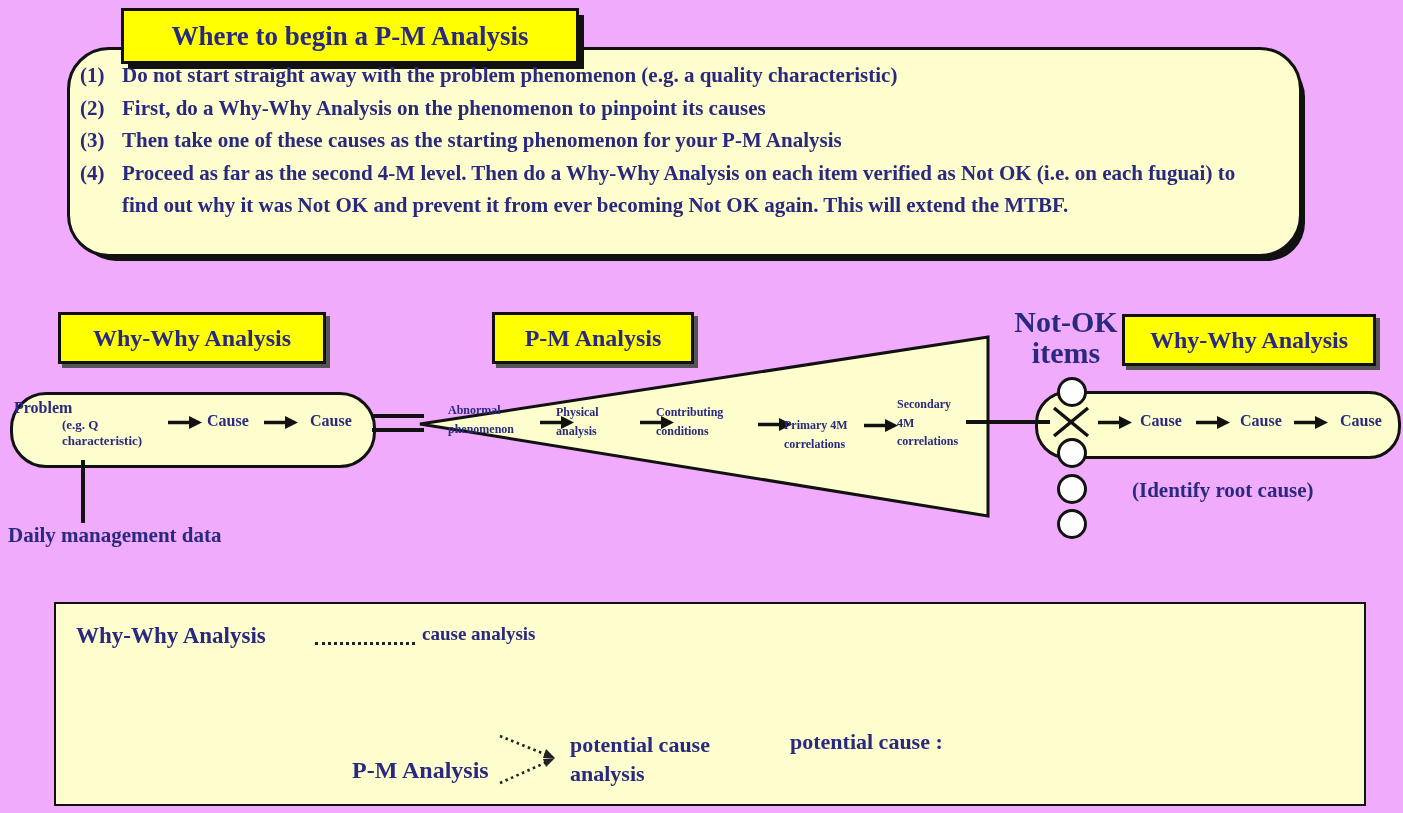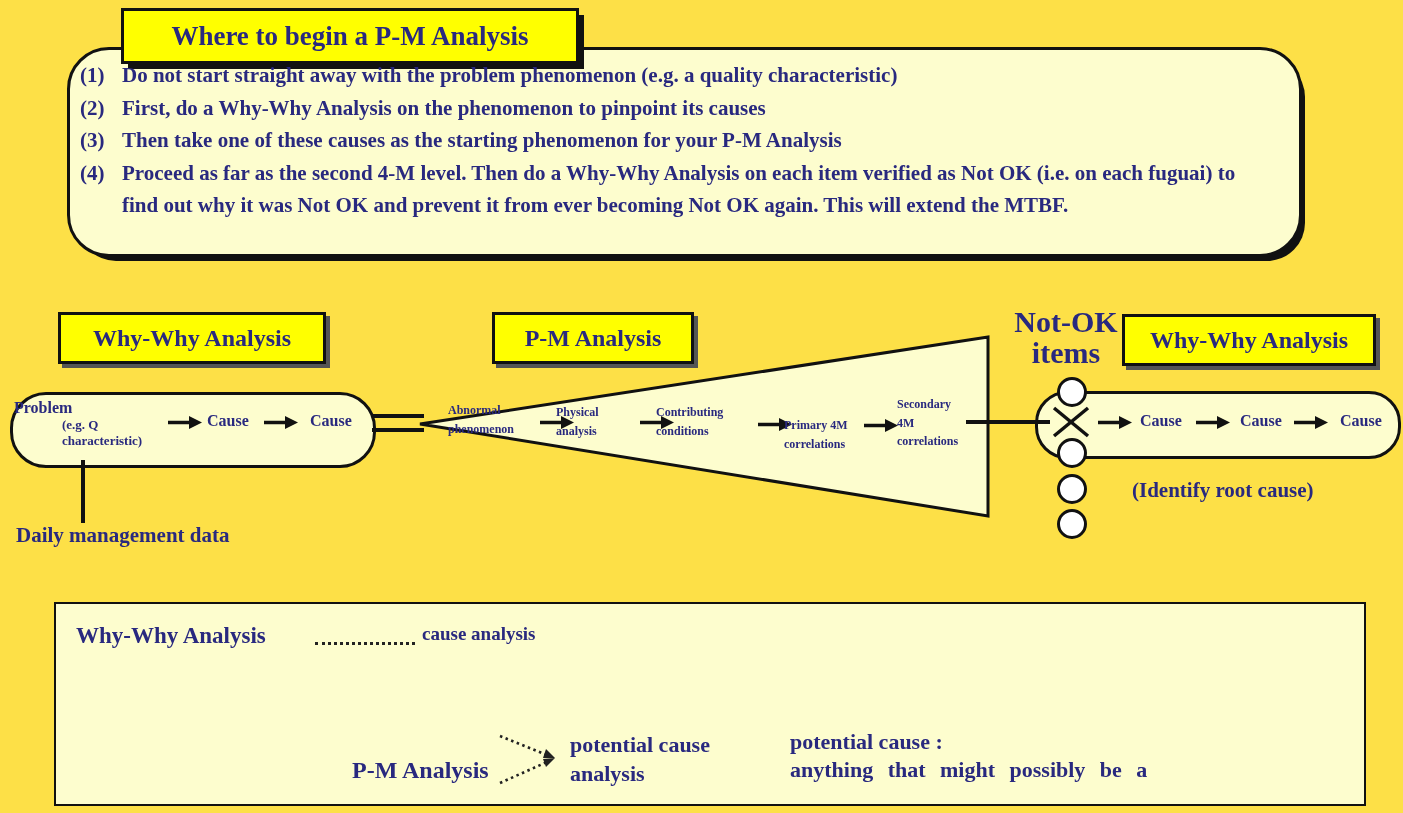--- a/index.html
+++ b/index.html
@@ -1,18 +1,18 @@
 <!DOCTYPE html>
 <html><head>
 <meta charset="utf-8">
 <style>
   html,body { margin:0; padding:0; background:#ffffff; }
   .canvas {
     position:relative; width:1403px; height:813px; overflow:hidden;
-    background:#fde047;
+    background:#f0abfc;
     font-family:"Liberation Serif", serif;
     font-weight:bold;
     color:#29297f;
   }
   .abs { position:absolute; }
 
   
   .main-box {
     left:67px; top:47px; width:1229px; height:204px;
     background:#fdfdce; border:3px solid #111;
@@ -150,21 +150,21 @@
       <polygon points="21,0 34,6.5 21,13"></polygon>
     </svg>
   <div class="abs flow-text" style="left:207px; top:412px;"><span>Cause</span></div>
   <svg class="arr" style="left:264px; top:416px;" viewBox="0 0 34 13">
       <line x1="0" y1="6.5" x2="23" y2="6.5"></line>
       <polygon points="21,0 34,6.5 21,13"></polygon>
     </svg>
   <div class="abs flow-text" style="left:310px; top:412px;"><span>Cause</span></div>
 
   <div class="abs vline" style="left:81px; top:460px; height:63px;"></div>
-  <div class="abs note-text" style="left:8px; top:523px;margin-left:8px;">
+  <div class="abs note-text" style="left:8px; top:523px;">
     <span>Daily management data</span>
   </div>
 
   <div class="abs hline" style="left:372px; top:414px; width:52px; height:4px;"></div>
   <div class="abs hline" style="left:372px; top:428px; width:52px; height:4px;"></div>
 
   <svg class="abs" style="left:408px; top:328px; z-index:2;" width="592" height="198" viewBox="0 0 592 198">
     <polygon points="12,96 580,9 580,188" fill="#fdfdce" stroke="#111" stroke-width="3"></polygon>
   </svg>
   <div class="abs funnel-step" style="left:448px; top:401px; width:104px;">
@@ -259,18 +259,15 @@
   </svg>
 
   <div class="abs lg lg-def2">
     <div>potential cause</div>
     <div>analysis</div>
   </div>
 
   <div class="abs lg lg-note1">
     <span>potential cause :</span>
   </div>
-  <div class="abs lg lg-note2">
-    <span>anything  that  might  possibly  be  a</span>
-  </div>
 
 
 </div>
 
 </body></html>

